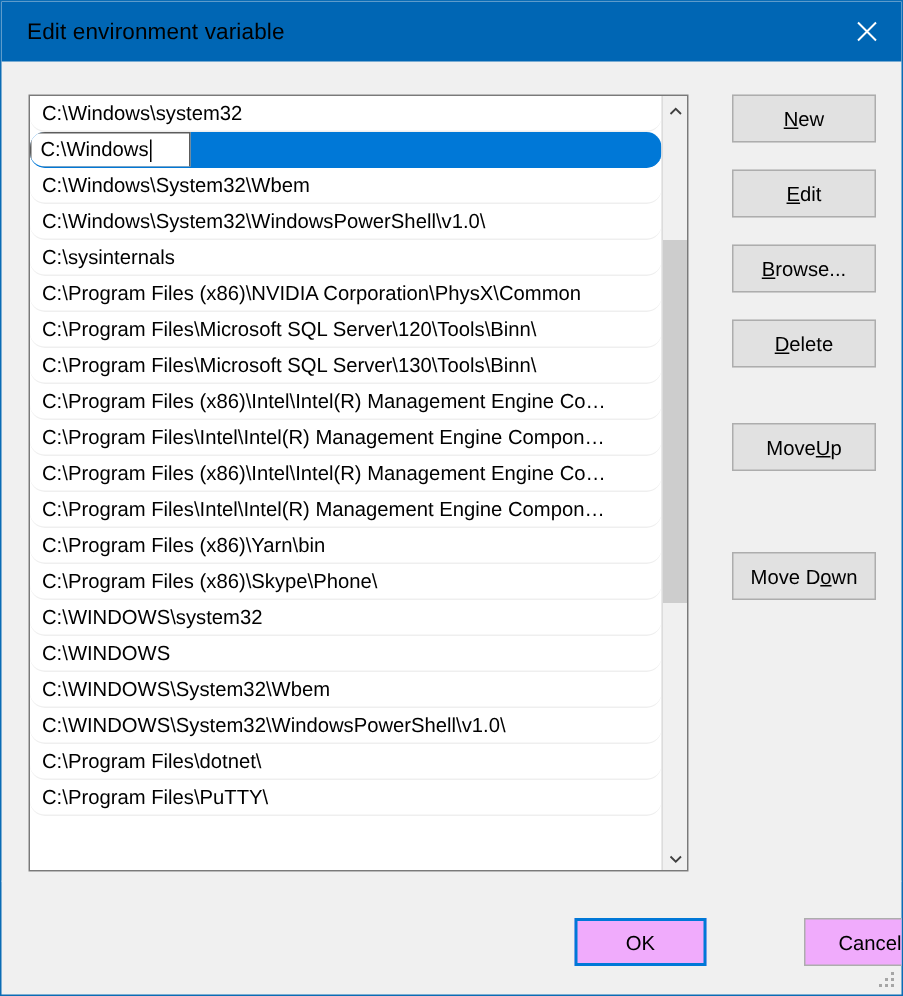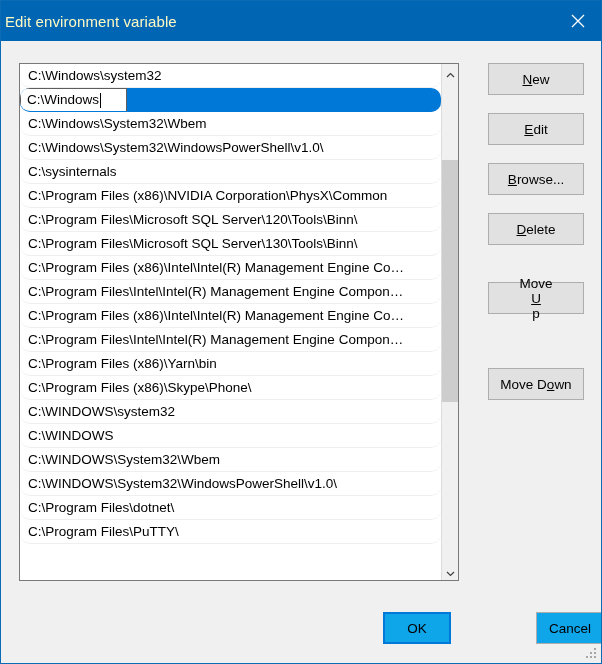--- a/index.html
+++ b/index.html
@@ -17,23 +17,23 @@
     overflow: hidden;
   }
   
   .titlebar {
     position: absolute; left: 0; top: 0;
     width: 600px; height: 40px;
     background: #0066b4;
     display: flex; align-items: center;
   }
   .title-text {
-    color: #fef9c3;
+    color: #000000;
     font-size: 15px;
-    padding-left: 4px;
+    padding-left: 17px;
     letter-spacing: .1px;
     white-space: nowrap;
   }
   .close-btn {
     position: absolute; right: 0; top: 0;
     width: 46px; height: 40px;
     display: flex; align-items: center; justify-content: center;
     cursor: default;
   }
   .close-btn svg { display: block; }
@@ -124,34 +124,34 @@
     font-size: 13.5px;
     font-family: "Liberation Sans", sans-serif;
     display: flex; align-items: center; justify-content: center;
     cursor: default;
   }
   .btn u { text-decoration: underline; }
   #btn-new    { top: 62px; }
   #btn-edit   { top: 112px; }
   #btn-browse { top: 162px; }
   #btn-delete { top: 212px; }
-  #btn-moveup { top: 281px; flex-direction: column; }
+  #btn-moveup { top: 281px; }
   #btn-movedn { top: 331px; margin-top: 36px; }
   #btn-edittext { top: 405px; }
   
   .footer-sep {
     position: absolute;
     left: 0; top: 586px;
     width: 600px; height: 1px;
     background: #f0f0f0;
   }
   .btn-footer {
     position: absolute;
-    width: 68px; height: 32px;
-    background: #0ea5e9;
+    width: 88px; height: 32px;
+    background: #f0abfc;
     border: 1px solid #adadad;
     font-size: 13.5px;
     font-family: "Liberation Sans", sans-serif;
     display: flex; align-items: center; justify-content: center;
     color: #000000;
     cursor: default;
   }
   #btn-ok {
     left: 382px; top: 611px;
     border: 2px solid #0078d7;

